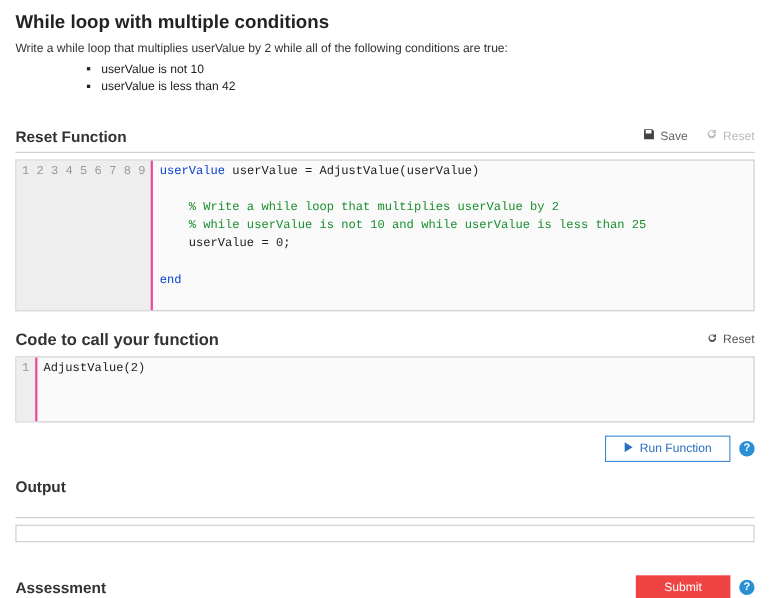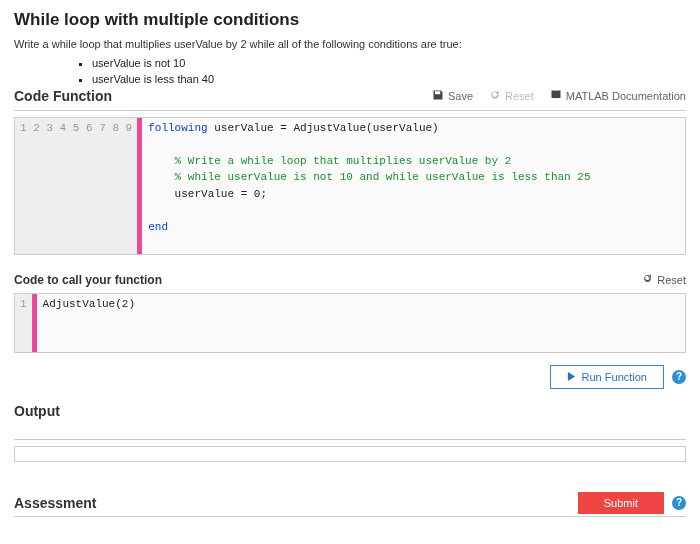--- a/index.html
+++ b/index.html
@@ -20,20 +20,21 @@
   .prompt {
     font-size: 11px;
     color: #333;
     margin-bottom: 6px;
   }
   ul.conds {
     list-style: disc;
     margin-left: 78px;
     font-size: 11px;
     color: #222;
+    margin-bottom: 28px;
   }
   ul.conds li { list-style-type: square; line-height: 1.45; }
   .section-head {
     display: flex;
     align-items: center;
     justify-content: space-between;
     border-bottom: 1px solid #ccc;
     padding-bottom: 6px;
     margin-bottom: 6px;
   }
@@ -59,40 +60,40 @@
     font-size: 11px;
     line-height: 1.5;
     display: flex;
   }
   .gutter {
     background: #eee;
     color: #999;
     text-align: right;
     padding: 2px 5px;
     user-select: none;
-    border-right: 5px solid #ec4899;
+    border-right: 2px solid #ec4899;
     min-width: 16px;
   }
   .code {
     padding: 2px 6px;
     white-space: pre;
     flex: 1;
     color: #222;
   }
   .kw { color: #0a3fce; }
   .cm { color: #1a8f2e; }
   .code-call-head {
     display: flex;
     justify-content: space-between;
     align-items: center;
     margin-top: 18px;
     margin-bottom: 6px;
   }
   .code-call-head h3 {
-    font-size: 12px;
+    font-size: 15px;
     font-weight: 600;
     color: #333;
   }
   .reset2 {
     font-size: 11px;
     color: #555;
     display: inline-flex;
     align-items: center;
     gap: 4px;
     cursor: pointer;
@@ -154,64 +155,56 @@
   }
   .assess-right { display: inline-flex; align-items: center; gap: 8px; }
 </style>
 </head>
 <body>
 
 <h1 class="title">While loop with multiple conditions</h1>
 <p class="prompt">Write a while loop that multiplies userValue by 2 while all of the following conditions are true:</p>
 <ul class="conds">
   <li>userValue is not 10</li>
-  <li>userValue is less than 40</li>
+  <li>userValue is less than 42</li>
 </ul>
 
 <div class="section-head">
-  <h2>Code Function</h2>
+  <h2>Reset Function</h2>
   <div class="toolbar">
     <span class="tool">
       <span>
         <svg viewBox="0 0 16 16">
             <path fill="#444" d="M2 2h10l2 2v10H2V2zm2 1v4h7V3H4zm1 7h6v3H5v-3z"></path>
           </svg>
       </span>
       <span>Save</span>
     </span>
     <span class="tool disabled">
       <span>
         <svg viewBox="0 0 16 16">
             <path fill="#bbb" d="M8 3a5 5 0 1 0 4.9 4H11a3.2 3.2 0 1 1-.9-2.1L8.5 6.5H13V2l-1.6 1.6A5 5 0 0 0 8 3z"></path>
           </svg>
       </span>
       <span>Reset</span>
-    </span>
-    <span class="tool">
-      <span>
-        <svg viewBox="0 0 16 16">
-            <path fill="#444" d="M2 2h5c.6 0 1 .4 1 1v10c0-.6-.4-1-1-1H2V2zm12 0H9c-.6 0-1 .4-1 1v10c0-.6.4-1 1-1h5V2z"></path>
-          </svg>
-      </span>
-      <span>MATLAB Documentation</span>
     </span>
   </div>
 </div>
 
 <div class="editor">
   <div class="gutter" id="fn-gutter">1
 2
 3
 4
 5
 6
 7
 8
 9</div>
-  <div class="code" id="fn-code"><span class="kw">following</span> userValue = AdjustValue(userValue)
+  <div class="code" id="fn-code"><span class="kw">userValue</span> userValue = AdjustValue(userValue)
 
 <span class="cm">    % Write a while loop that multiplies userValue by 2</span>
 <span class="cm">    % while userValue is not 10 and while userValue is less than 25</span>
     userValue = 0;
 
 <span class="kw">end</span>
 
 </div>
 </div>
 

